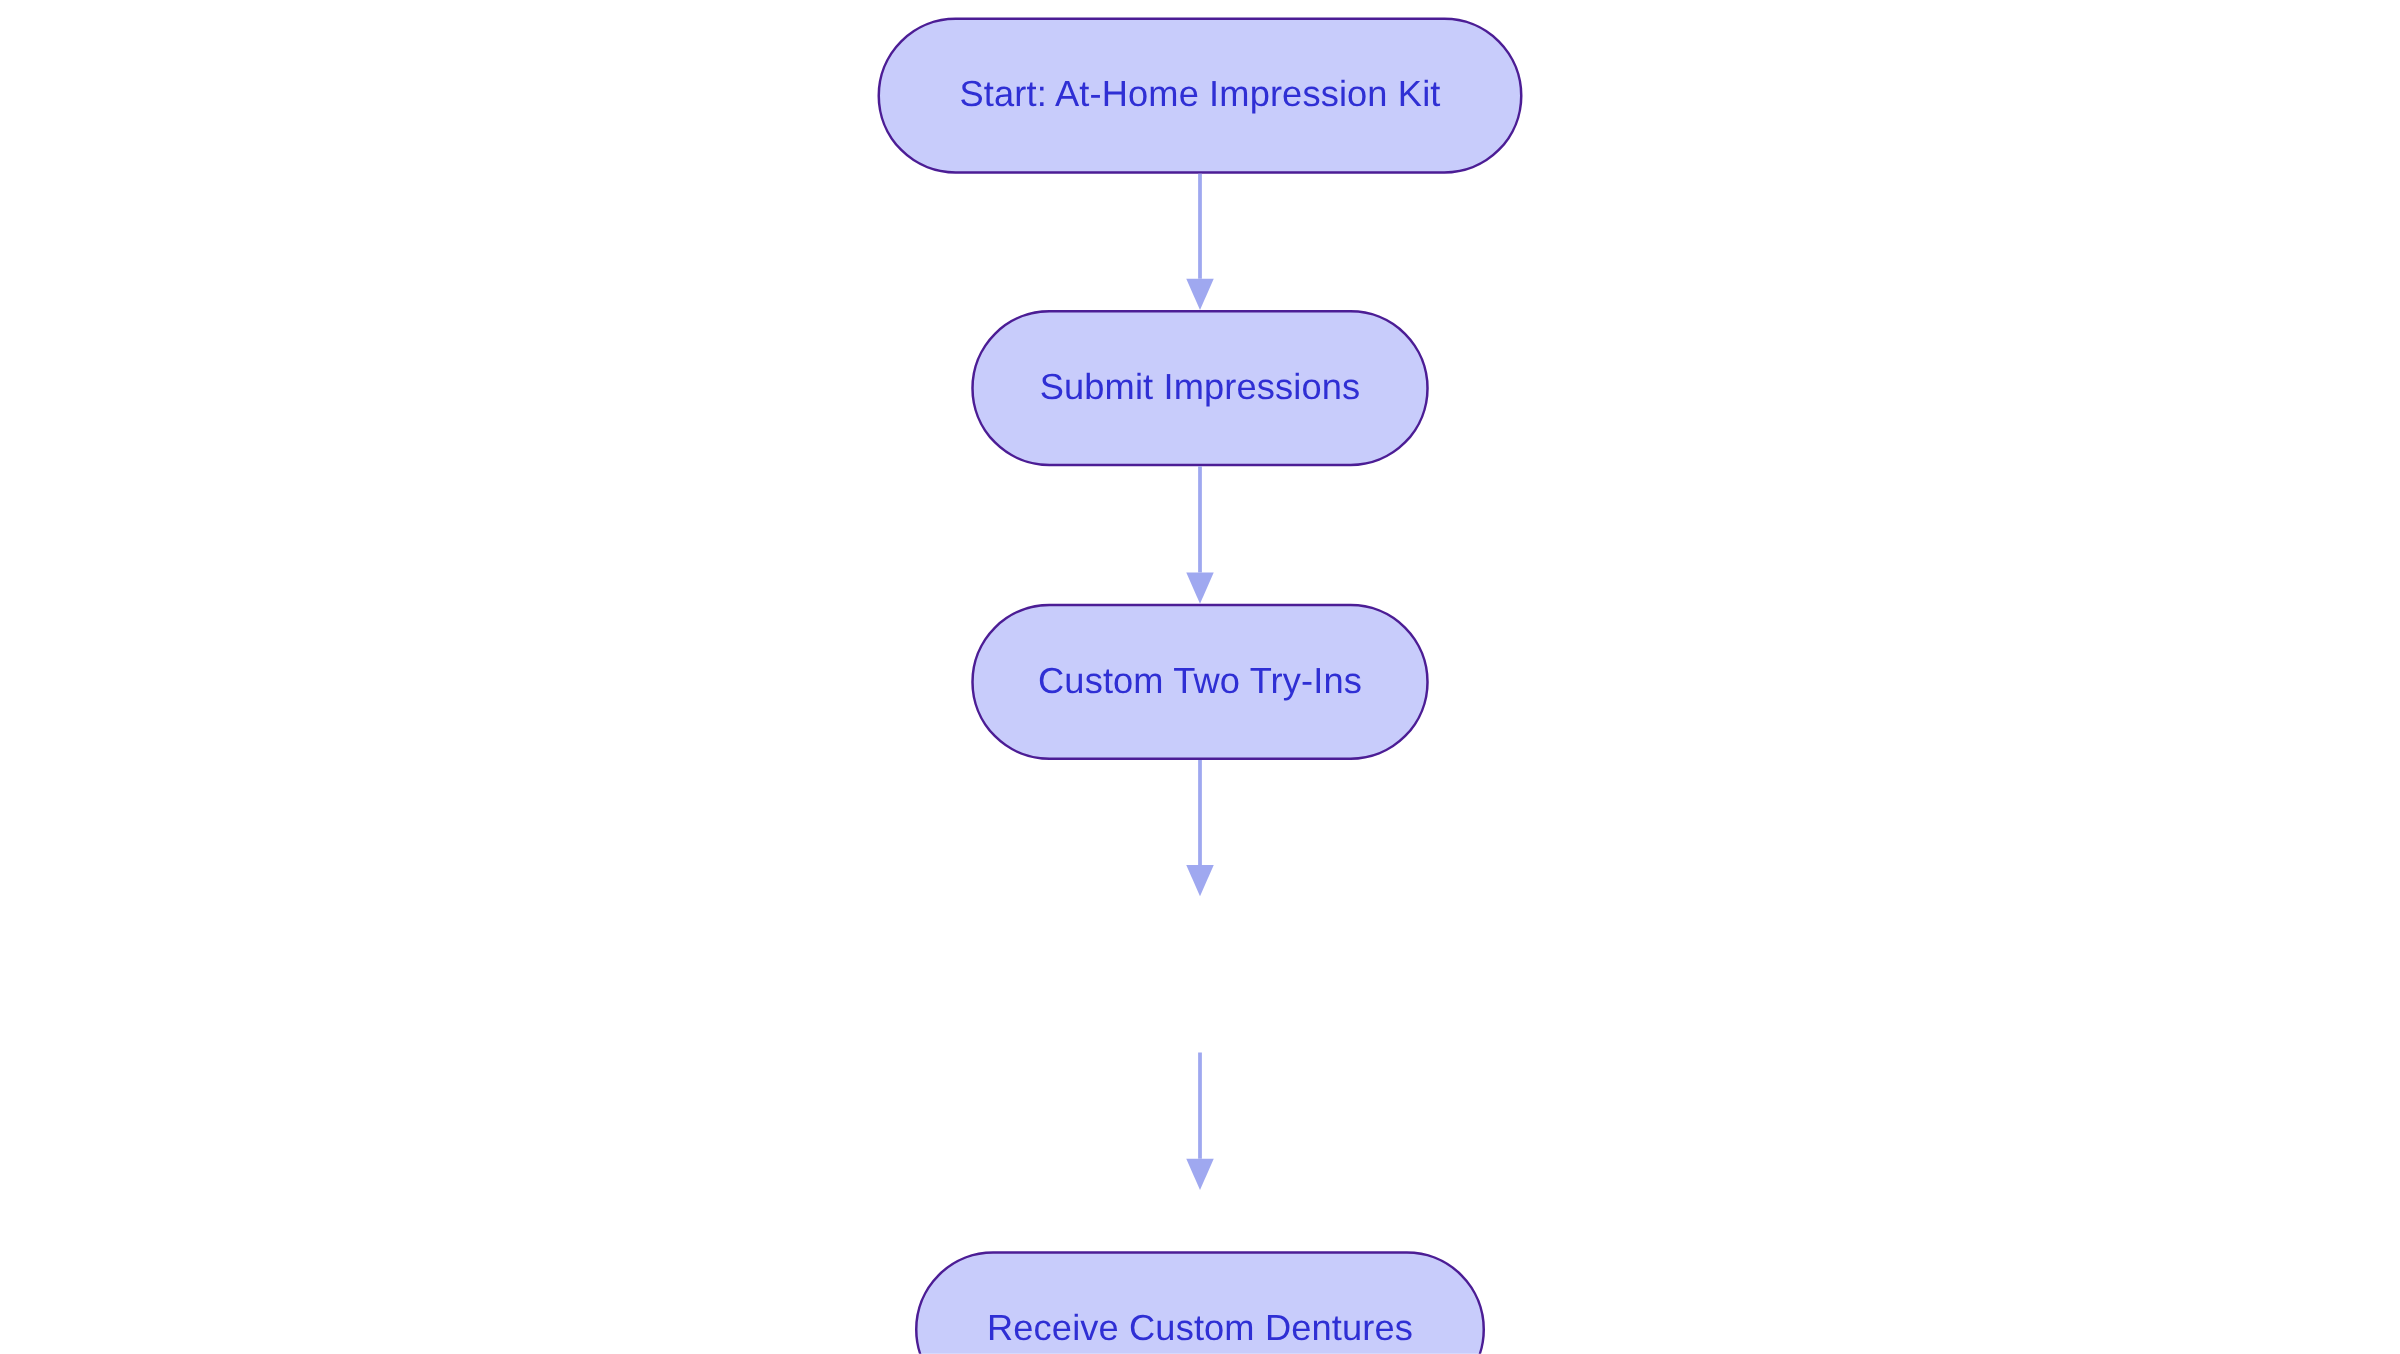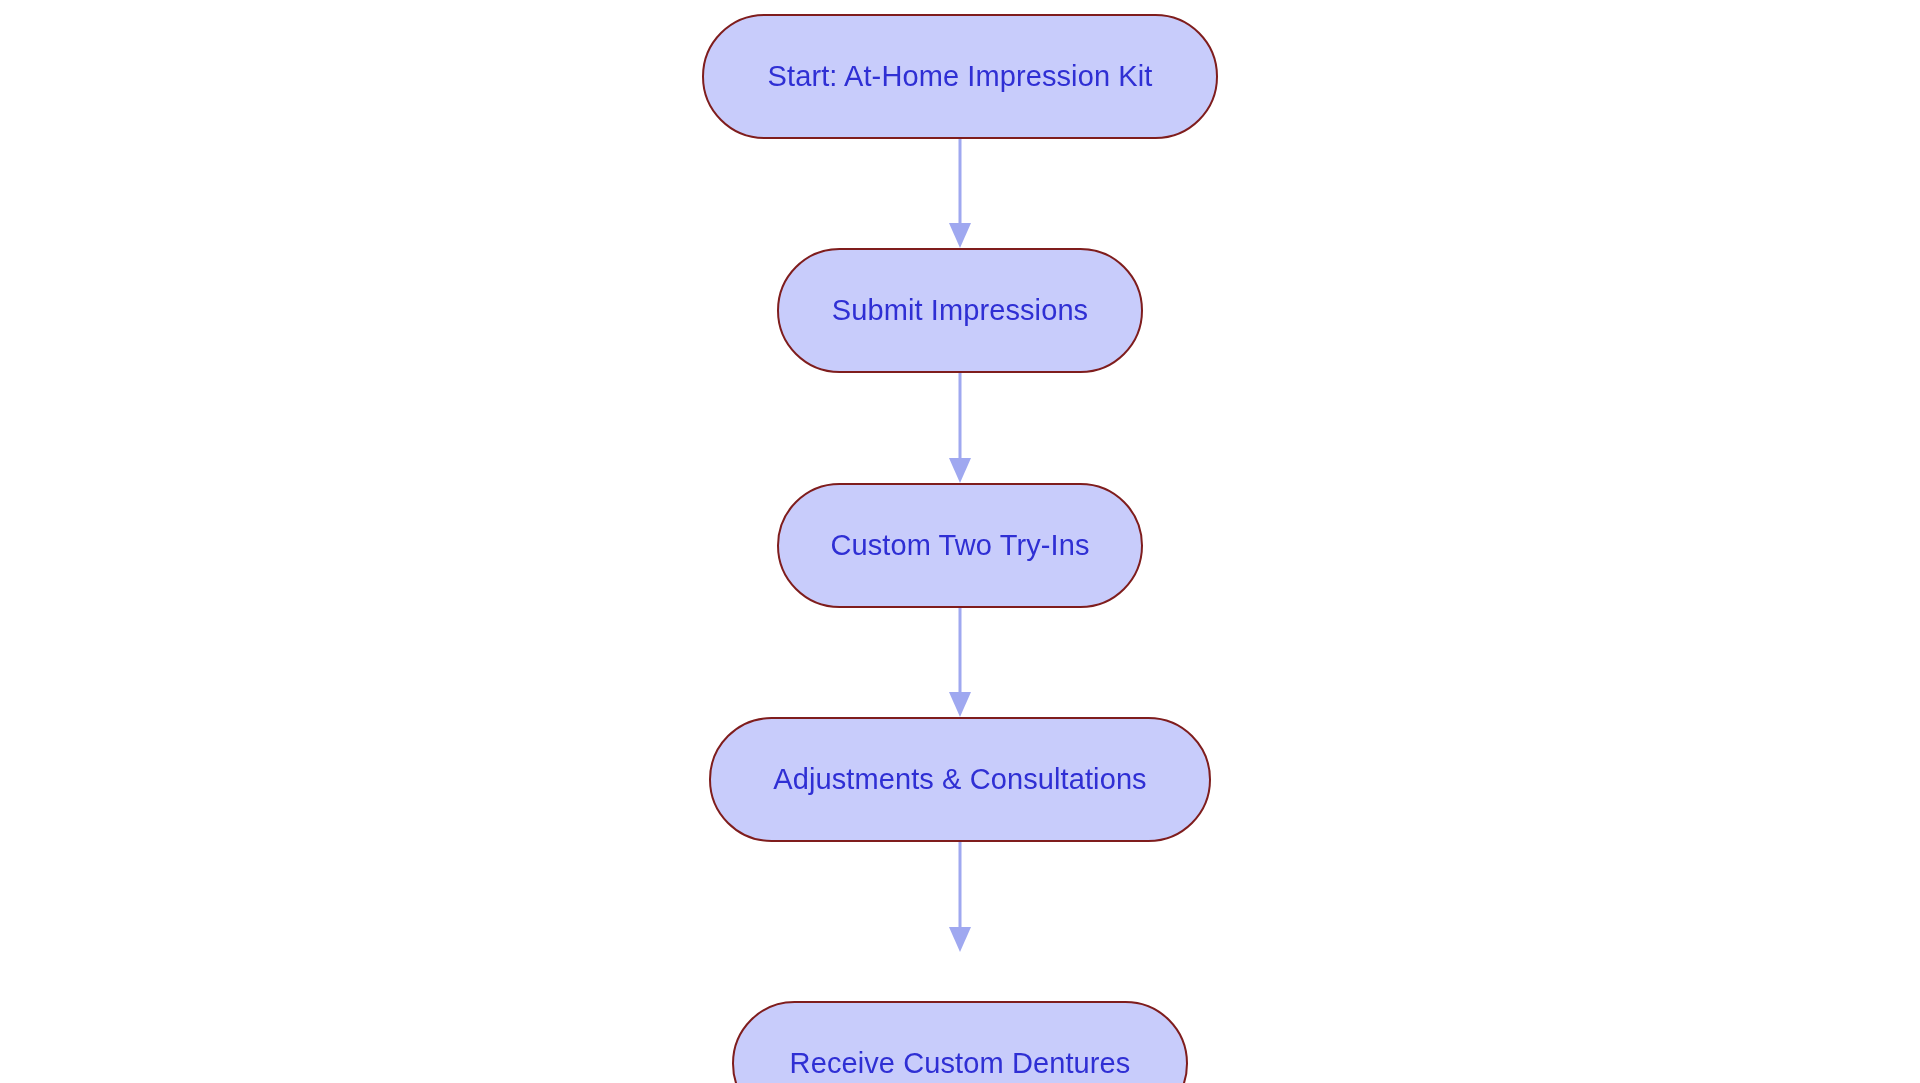--- a/index.html
+++ b/index.html
@@ -25,21 +25,21 @@
   
   .flow-node {
     position: absolute;
     left: 50%;
     transform: translateX(-50%);
     box-sizing: border-box;
     display: flex;
     align-items: center;
     justify-content: center;
     background: #c8ccfb;
-    border: 2px solid #7f1d1d;
+    border: 2px solid #4c1d95;
     border-radius: 999px;
     height: 125px;
     padding: 0 34px;
   }
   .flow-node .node-label {
     color: #2f2fd4;
     font-size: 29px;
     font-weight: 400;
     letter-spacing: 0.1px;
     line-height: 1;
@@ -115,23 +115,20 @@
 
   <div class="flow-node" id="node-2">
     <span class="node-label">Custom Two Try-Ins</span>
   </div>
 
   <div class="flow-edge" id="edge-2">
     <div class="edge-line"></div>
     <div class="edge-arrowhead"></div>
   </div>
 
-  <div class="flow-node" id="node-3">
-    <span class="node-label">Adjustments &amp; Consultations</span>
-  </div>
 
   <div class="flow-edge" id="edge-3">
     <div class="edge-line"></div>
     <div class="edge-arrowhead"></div>
   </div>
 
   <div class="flow-node" id="node-4">
     <span class="node-label">Receive Custom Dentures</span>
   </div>
 

